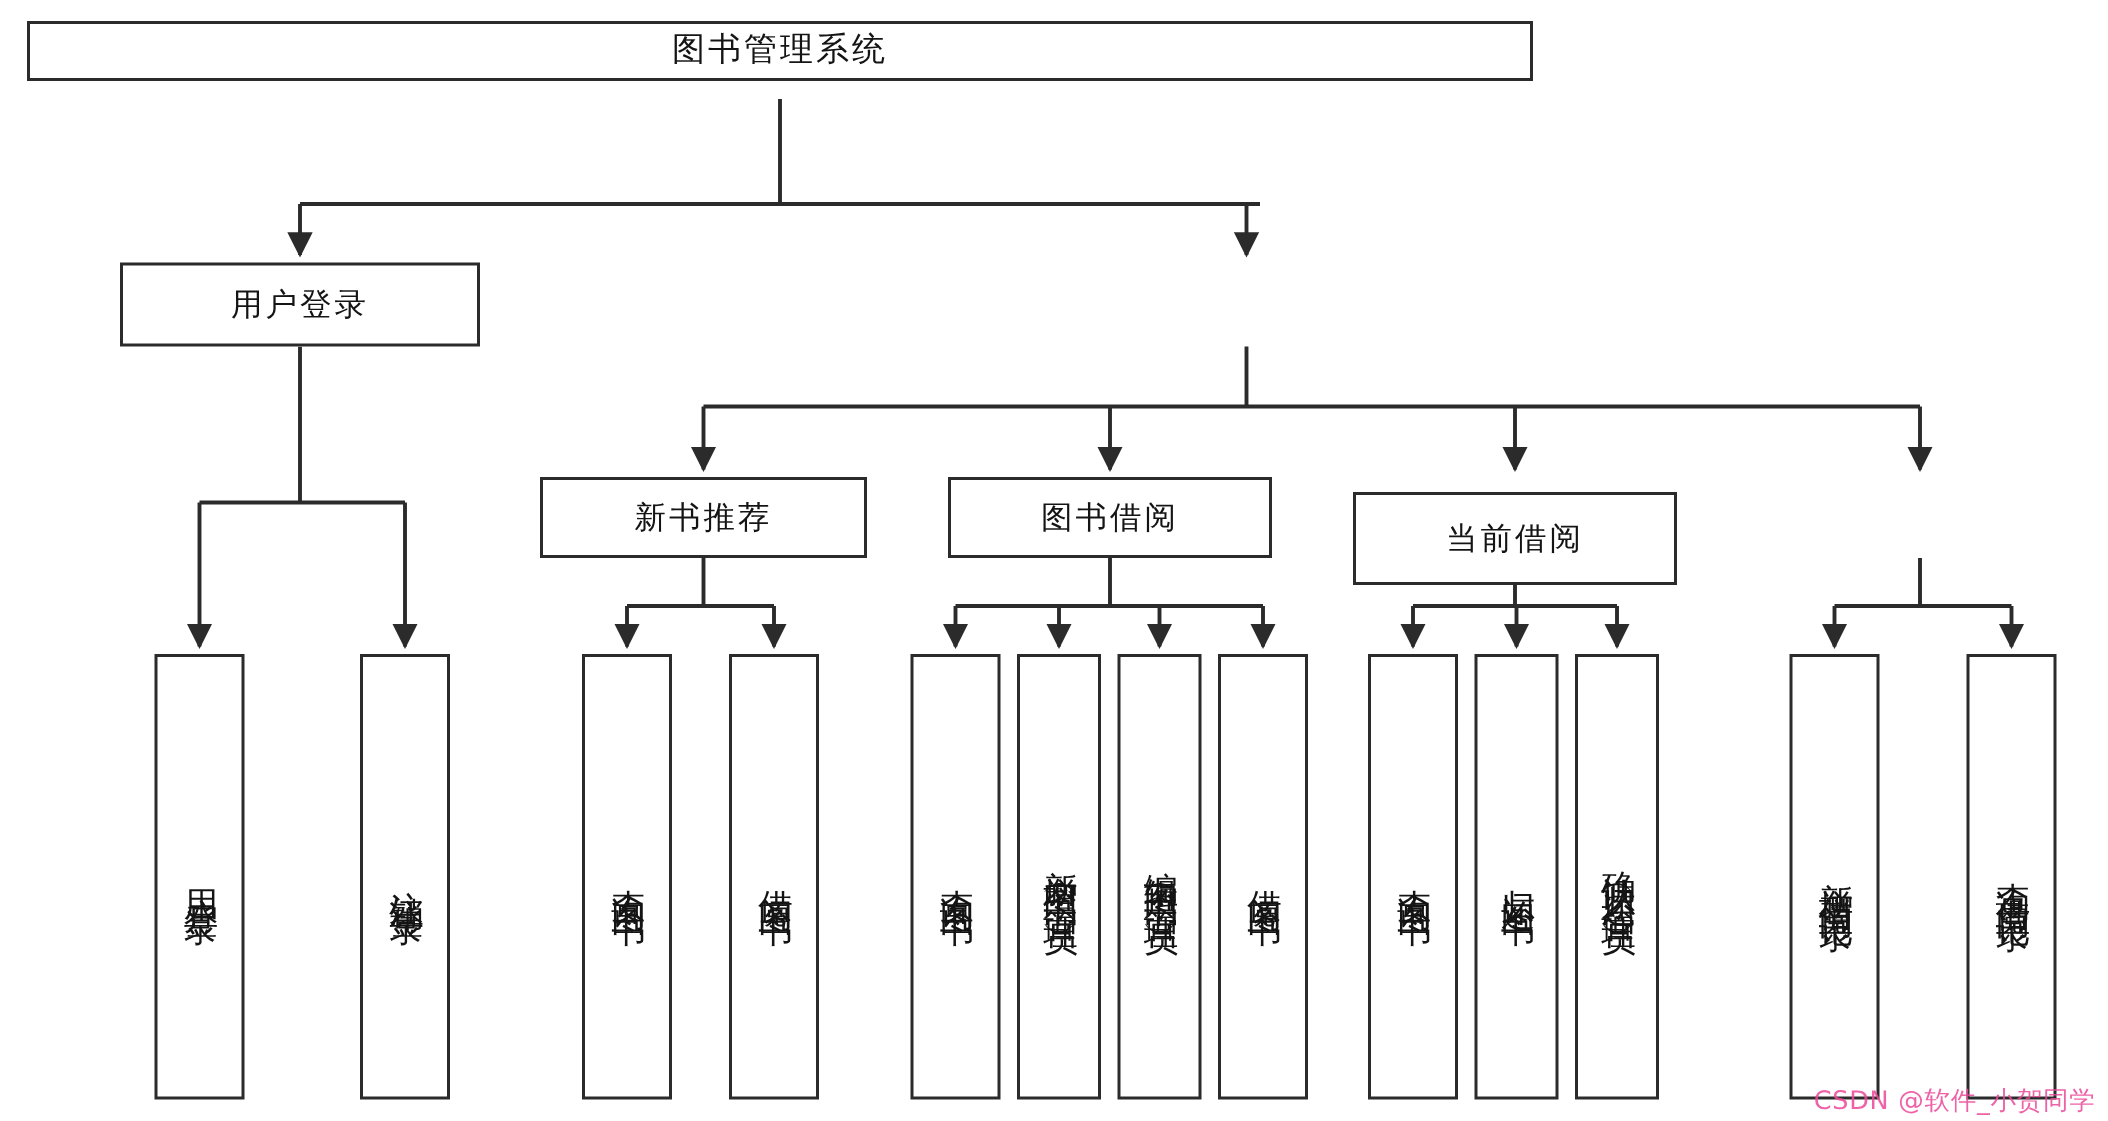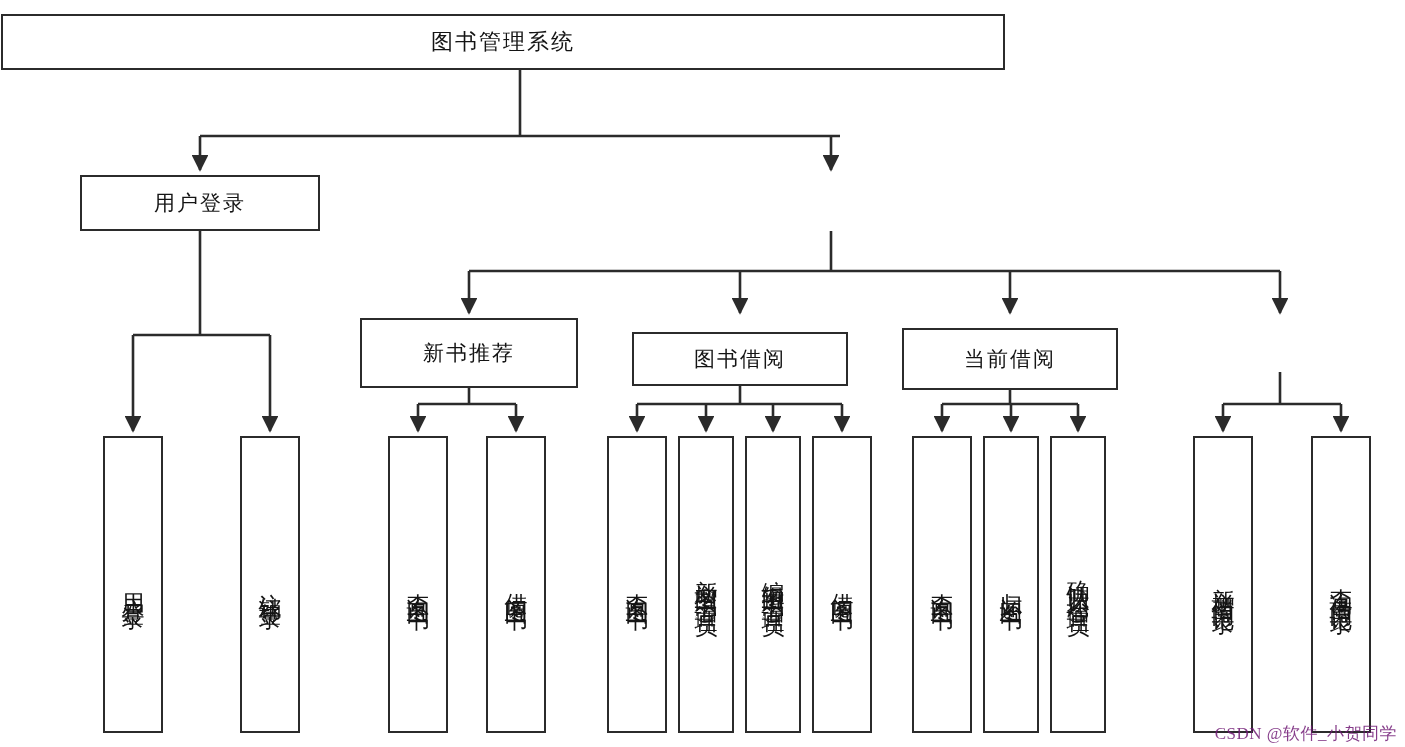--- a/index.html
+++ b/index.html
@@ -59,26 +59,25 @@
     line-height:1.0;
     letter-spacing:5px;
     white-space:nowrap;
     max-height:100%;
   }
   #watermark{
     position:absolute;
     right:8px;
     bottom:2px;
     font-size:17px;
-    color:#701a75;
+    color:#ec4899;
     letter-spacing:0.5px;
     white-space:nowrap;
     z-index:6;
     opacity:.85;
-    font-family:Liberation Serif, serif;
   }
 </style>
 </head>
 <body>
 
 <div id="stage">
 
   <svg id="edges" viewBox="0 0 1405 747" xmlns="http://www.w3.org/2000/svg">
     <defs>
       <marker id="arrow" viewBox="0 0 10 10" refX="9" refY="5" markerWidth="6.5" markerHeight="6.5" orient="auto-start-reverse">
@@ -122,32 +121,32 @@
       <path d="M 1011 404 L 1011 431" marker-end="url(#arrow)"></path>
       <path d="M 1078 404 L 1078 431" marker-end="url(#arrow)"></path>
 
       <path d="M 1280 372 L 1280 404"></path>
       <path d="M 1223 404 L 1341 404"></path>
       <path d="M 1223 404 L 1223 431" marker-end="url(#arrow)"></path>
       <path d="M 1341 404 L 1341 431" marker-end="url(#arrow)"></path>
     </g>
   </svg>
 
-  <div class="node horiz root" style="left: 1px; top: 14px; width: 1004px; height: 56px;">
+  <div class="node horiz root" style="left: 18px; top: 14px; width: 1004px; height: 40px;">
     <span class="label">图书管理系统</span>
   </div>
 
   <div class="node horiz" style="left: 80px; top: 175px; width: 240px; height: 56px;">
     <span class="label">用户登录</span>
   </div>
 
-  <div class="node horiz" style="left: 360px; top: 318px; width: 218px; height: 70px;">
+  <div class="node horiz" style="left: 360px; top: 318px; width: 218px; height: 54px;">
     <span class="label">新书推荐</span>
   </div>
-  <div class="node horiz" style="left: 632px; top: 318px; width: 216px; height: 54px; margin-top: 14px;">
+  <div class="node horiz" style="left: 632px; top: 318px; width: 216px; height: 54px;">
     <span class="label">图书借阅</span>
   </div>
   <div class="node horiz" style="left: 902px; top: 328px; width: 216px; height: 62px;">
     <span class="label">当前借阅</span>
   </div>
 
   <div class="node vert" style="left: 103px; top: 436px; width: 60px; height: 297px;">
     <span class="label">用户登录</span>
   </div>
   <div class="node vert" style="left: 240px; top: 436px; width: 60px; height: 297px;">

